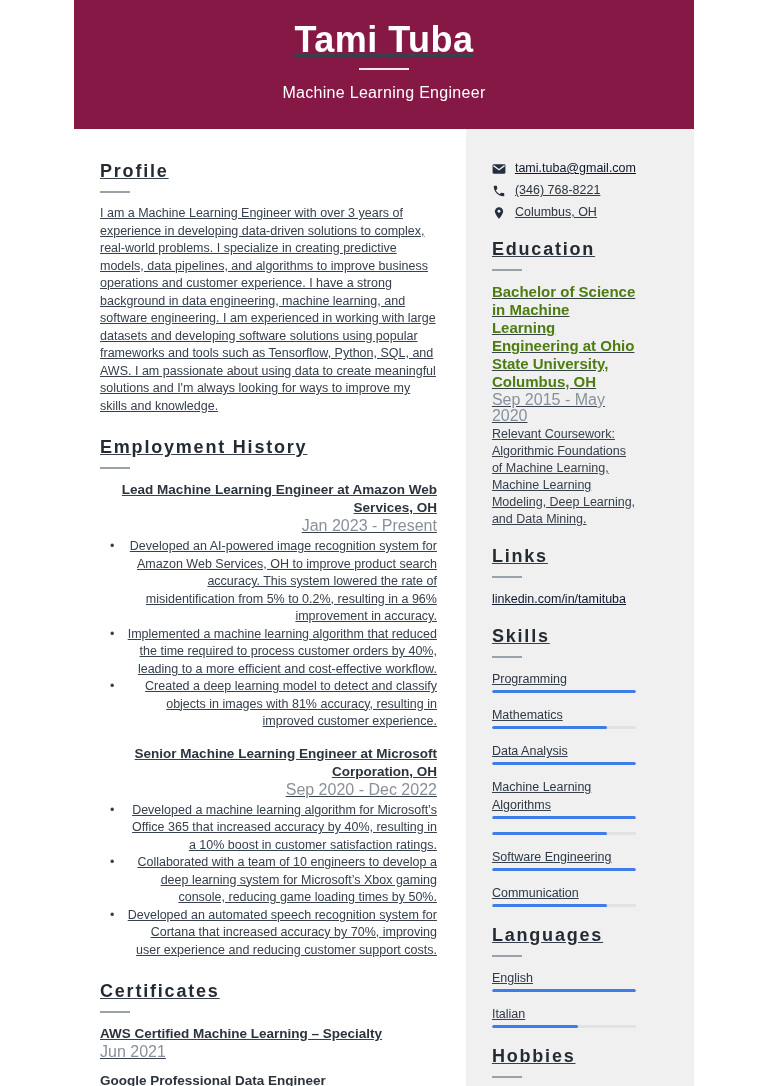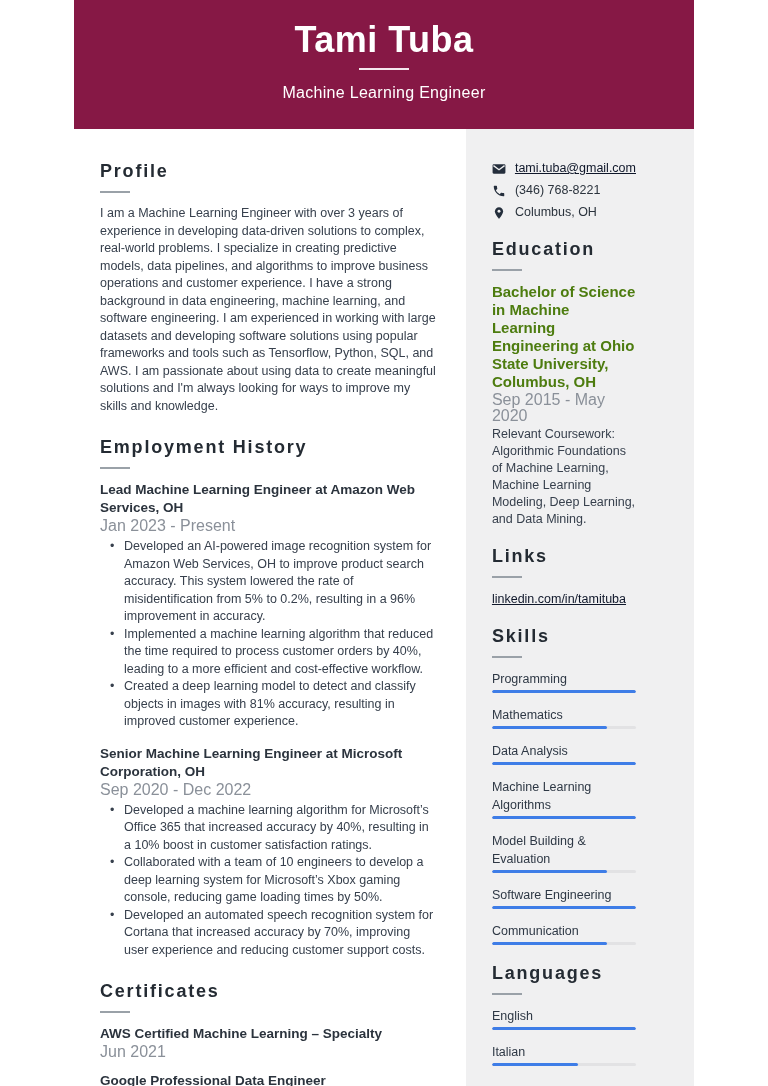--- a/index.html
+++ b/index.html
@@ -6,20 +6,21 @@
   html, body { background: #ffffff; }
   body { font-family: "Liberation Sans", "DejaVu Sans", sans-serif; }
   .page {
     position: relative;
     width: 620px;
     height: 1086px;
     margin: 0 auto;
     background: #ffffff;
     overflow: hidden;
     color: #37404d;
+    text-decoration: underline;
   }
   
   .header {
     height: 129px;
     background: #861845;
     color: #ffffff;
     text-align: center;
   }
   .header .name {
     padding-top: 21px;
@@ -68,21 +69,21 @@
     margin: 8px 0 12px;
   }
   .section { margin-top: 0; }
   .main .section + .section { margin-top: 20px; }
   
   .profile-text {
     font-size: 12.5px;
     line-height: 17.5px;
     color: #37404d;
   }
-  .job { margin-bottom: 14px; }
+  .job { margin-bottom: 14px; text-align: right; }
   .job-title, .cert-title {
     font-size: 13.5px;
     line-height: 18px;
     font-weight: 700;
     color: #2b333d;
   }
   .date {
     font-size: 16px;
     line-height: 16px;
     color: #8a9099;
@@ -271,21 +272,20 @@
               <div class="meter-fill" style="width: 100%;"></div>
             </div>
         </div>
         <div class="meter">
           <div class="meter-label">Machine Learning Algorithms</div>
           <div class="meter-track">
               <div class="meter-fill" style="width: 100%;"></div>
             </div>
         </div>
         <div class="meter">
-          <div class="meter-label">Model Building &amp; Evaluation</div>
           <div class="meter-track">
               <div class="meter-fill" style="width: 80%;"></div>
             </div>
         </div>
         <div class="meter">
           <div class="meter-label">Software Engineering</div>
           <div class="meter-track">
               <div class="meter-fill" style="width: 100%;"></div>
             </div>
         </div>

